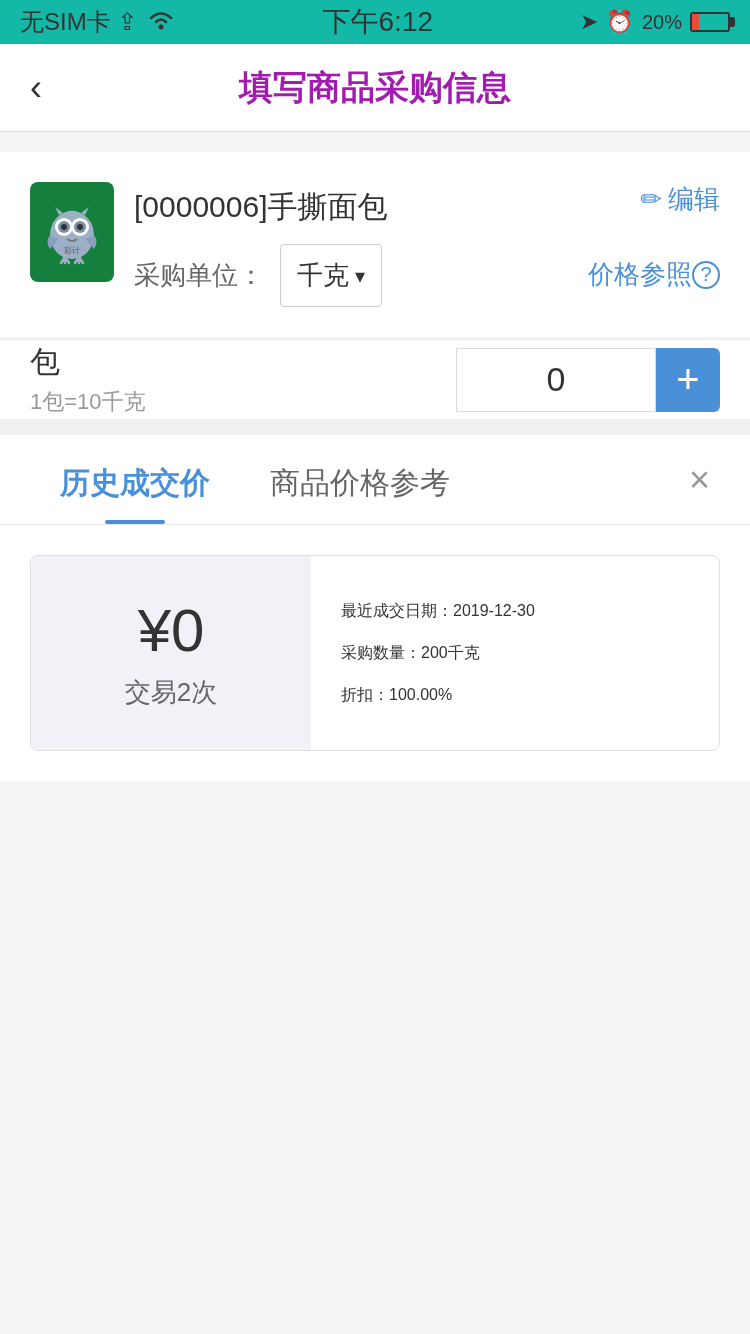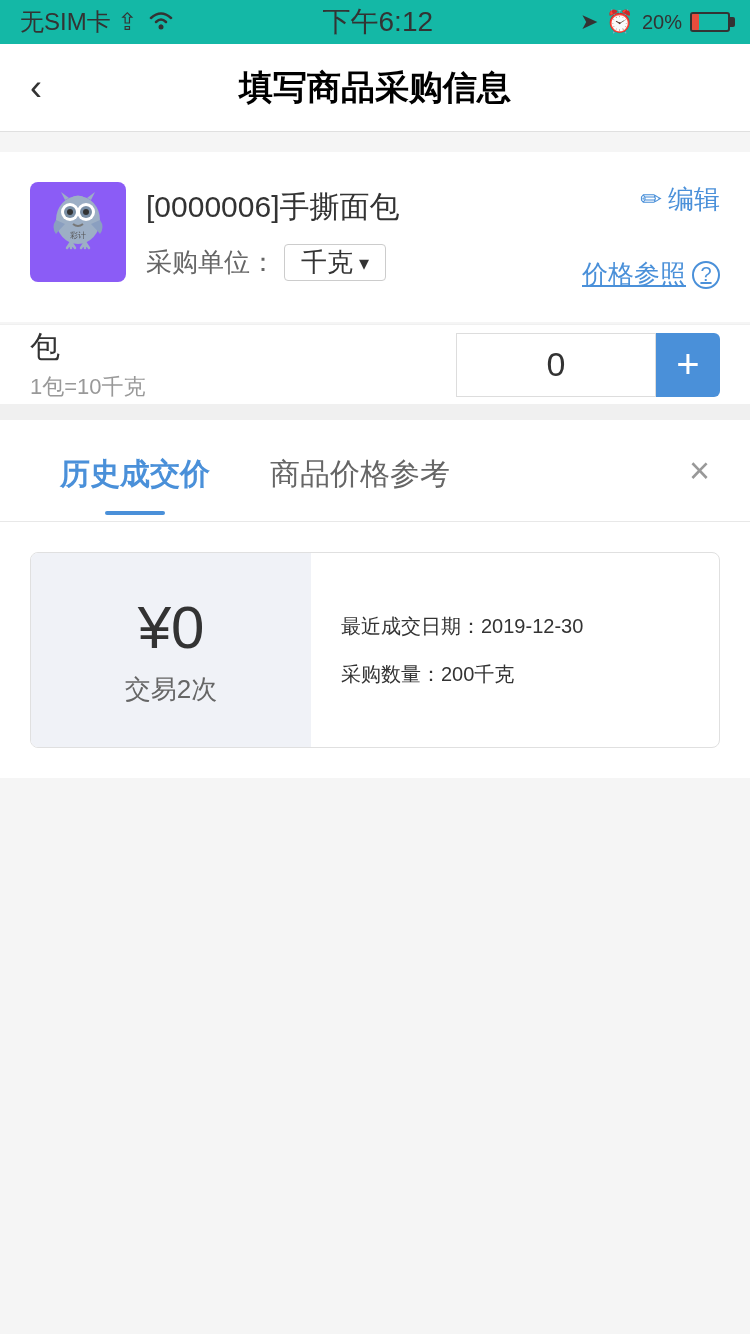--- a/index.html
+++ b/index.html
@@ -52,94 +52,92 @@
     .nav-back {
       position: absolute;
       left: 30px;
       font-size: 36px;
       color: #333;
       cursor: pointer;
     }
     .nav-title {
       font-size: 34px;
       font-weight: 600;
-      color: #000000;
+      color: #a21caf;
     }
 
     
     .product-card {
       background: #fff;
       padding: 30px;
       margin-top: 20px;
     }
     .product-header {
       display: flex;
       align-items: flex-start;
       justify-content: space-between;
     }
     .product-left {
       display: flex;
       align-items: flex-start;
       gap: 20px;
     }
     .product-image {
-      width: 96px;
+      width: 84px;
       height: 100px;
-      background: #8b5cf6;
+      background: #15803d;
       border-radius: 8px;
       display: flex;
-      align-items: flex-start;
+      align-items: center;
       justify-content: center;
       flex-shrink: 0;
     }
     .product-info {
       display: flex;
       flex-direction: column;
       gap: 16px;
       padding-top: 5px;
       text-align: right;
     }
     .product-name {
       font-size: 30px;
       color: #333;
       font-weight: 500;
     }
     .product-unit-row {
       display: flex;
       align-items: center;
-      gap: 8px;
+      gap: 16px;
       font-size: 26px;
       color: #666;
     }
     .unit-select {
       border: 1px solid #ccc;
       border-radius: 4px;
-      padding: 0 16px;
+      padding: 13px 16px;
       font-size: 26px;
       color: #333;
       display: flex;
       align-items: center;
       gap: 6px;
       background: #fff;
     }
     .edit-link {
       font-size: 26px;
       color: #4a90d9;
       display: flex;
       align-items: center;
       gap: 6px;
     }
     .price-ref-link {
       font-size: 26px;
       color: #4a90d9;
       display: flex;
       align-items: center;
-      gap: 6px;
       white-space: nowrap;
-      text-decoration: underline;
     }
     .product-right {
       display: flex;
       flex-direction: column;
       align-items: flex-end;
       gap: 40px;
     }
 
     
     .quantity-section {
@@ -198,21 +196,21 @@
     
     .section-divider {
       width: 750px;
       height: 16px;
       background: #f0f0f0;
     }
 
     
     .tabs-section {
       background: #fff;
-      padding: 6px 30px;
+      padding: 0 30px;
       display: flex;
       align-items: center;
       justify-content: space-between;
       border-bottom: 1px solid #e8e8e8;
     }
     .tabs-left {
       display: flex;
       align-items: center;
     }
     .tab-item {
@@ -277,21 +275,21 @@
     }
     .price-card-right {
       flex: 1;
       padding: 30px 30px;
       display: flex;
       flex-direction: column;
       justify-content: center;
       gap: 18px;
     }
     .price-detail-row {
-      font-size: 20px;
+      font-size: 16px;
       color: #333;
       line-height: 1.5;
     }
 
     
     .main-area {
       background: #f5f5f5;
       min-height: 700px;
     }
   </style>
@@ -413,17 +411,20 @@
       <span class="price-amount">¥0</span>
       <span class="price-count">交易2次</span>
     </div>
     <div class="price-card-right">
       <div class="price-detail-row">
         <span>最近成交日期：</span><span>2019-12-30</span>
       </div>
       <div class="price-detail-row">
         <span>采购数量：</span><span>200千克</span>
       </div>
+      <div class="price-detail-row">
+        <span>折扣：</span><span>100.00%</span>
+      </div>
     </div>
   </div>
 </div>
 
 <div class="main-area"></div>
 
 </body></html>

